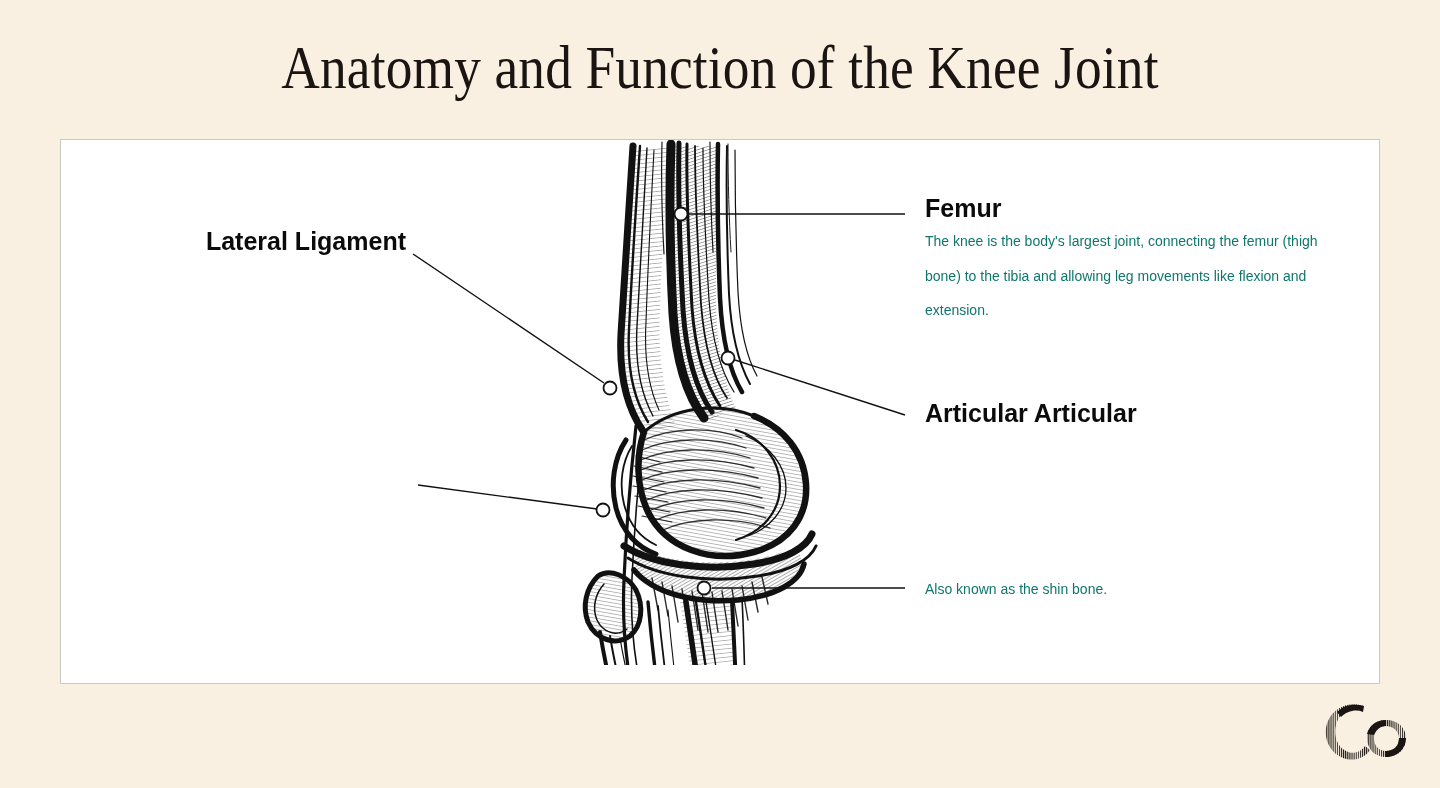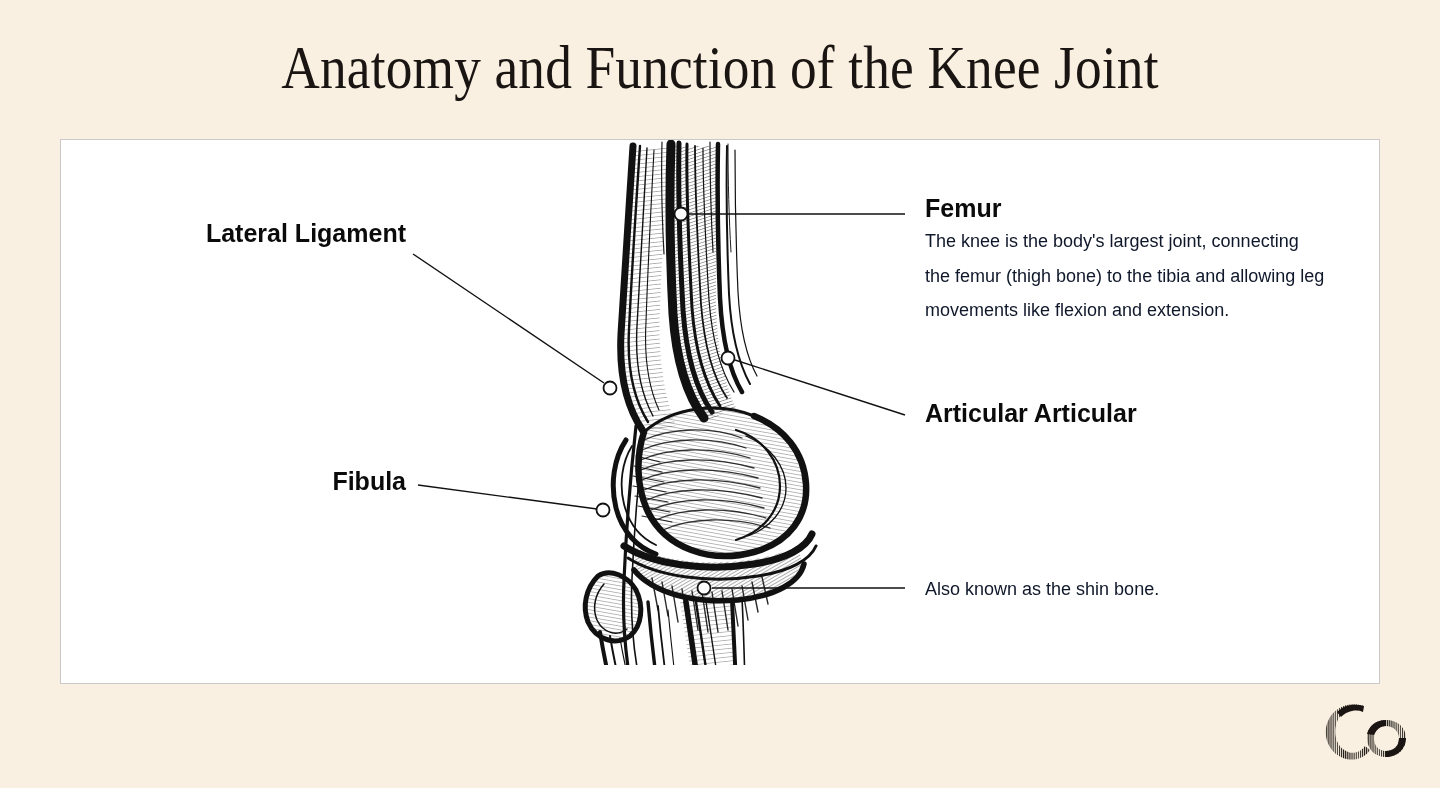--- a/index.html
+++ b/index.html
@@ -74,30 +74,30 @@
     color: #0B0B0B;
   }
   .callout .c-title {
     font-size: 25px;
     font-weight: bold;
     line-height: 26px;
     margin-bottom: 3px;
     color: #0B0B0B;
   }
   .callout .c-body {
-    font-size: 18px;
+    font-size: 14px;
     line-height: 34.5px;
     font-weight: 400;
-    color: #0f172a;
+    color: #0f766e;
   }
 
   .callout.left  { text-align: right; }
   .callout.right { text-align: left; }
 
-  #callout-lateral-ligament { left: 106px; top: 220px; width: 300px; text-align: right; }
+  #callout-lateral-ligament { left: 106px; top: 228px; width: 300px; text-align: right; }
   #callout-fibula           { left: 106px; top: 468px; width: 300px; }
   #callout-femur            { left: 925px; top: 195px; width: 400px; }
   #callout-articular        { left: 925px; top: 400px; width: 400px; }
   #callout-tibia            { left: 925px; top: 572px; width: 400px; }
 
   
   .logo {
     position: absolute;
     left: 1320px;
     top: 700px;
@@ -289,21 +289,20 @@
       <circle cx="603" cy="510" r="6.5"></circle>
     </g>
   </svg>
 </div>
 
 <div class="callout left" id="callout-lateral-ligament">
   <div class="c-title">Lateral Ligament</div>
 </div>
 
 <div class="callout left" id="callout-fibula">
-  <div class="c-title">Fibula</div>
 </div>
 
 <div class="callout right" id="callout-femur">
   <div class="c-title">Femur</div>
   <div class="c-body">The knee is the body's largest joint, connecting the femur (thigh bone) to the tibia and allowing leg movements like flexion and extension.</div>
 </div>
 
 <div class="callout right" id="callout-articular">
   <div class="c-title">Articular Articular</div>
 </div>

